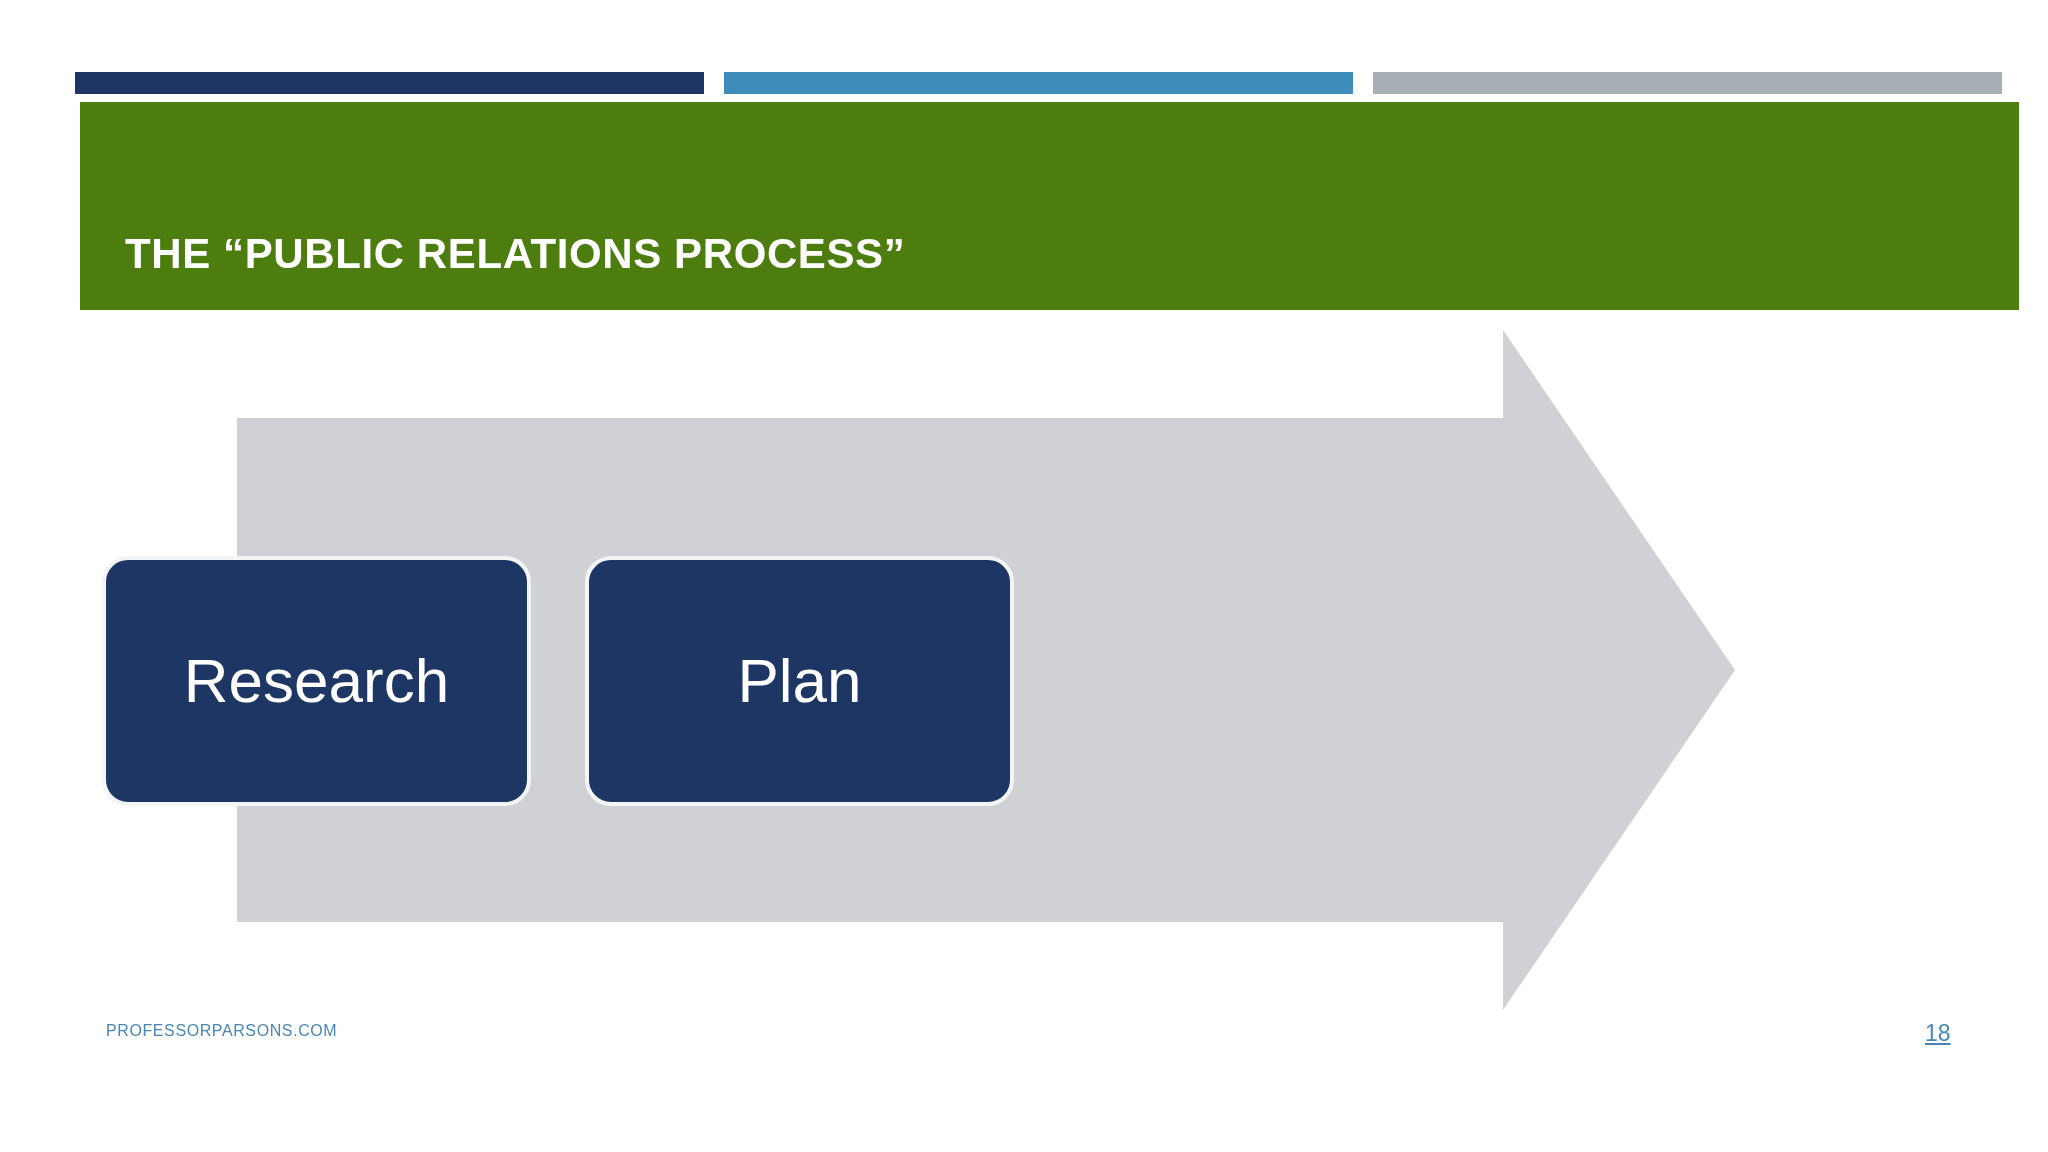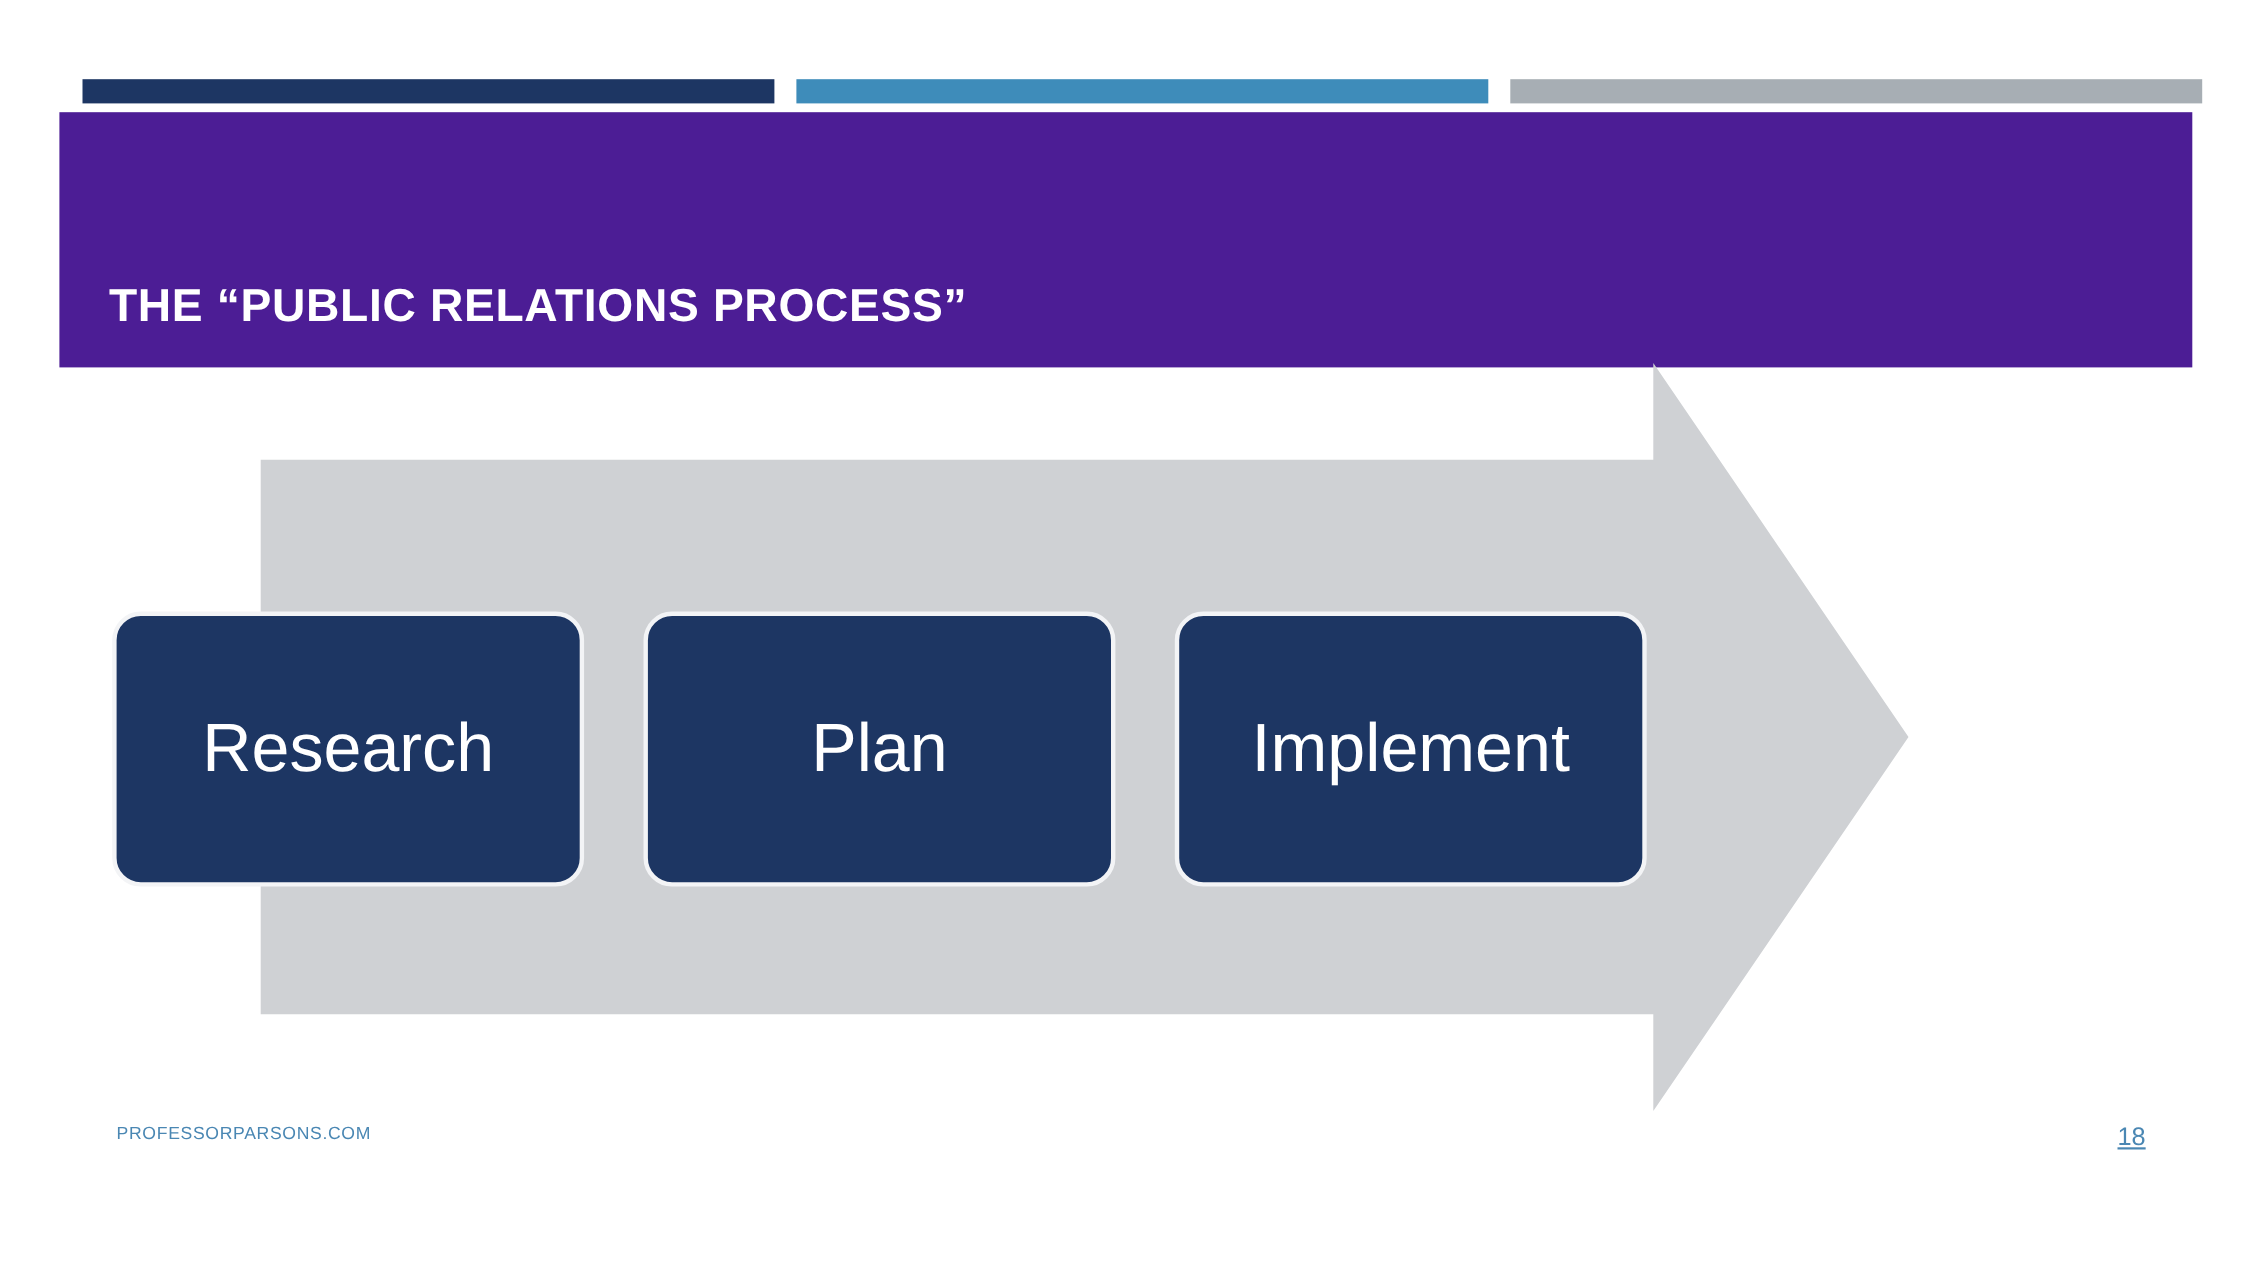--- a/index.html
+++ b/index.html
@@ -26,25 +26,25 @@
     top: 72px;
     height: 22px;
   }
   .topbar-navy  { left: 75px;   width: 629px;  background: #1d3663; }
   .topbar-blue  { left: 724px;  width: 629px;  background: #3e8cba; }
   .topbar-gray  { left: 1373px; width: 629px;  background: #a7aeb4; }
 
   
   #title-band {
     position: absolute;
-    left: 54px;
+    left: 80px;
     top: 102px;
     width: 1939px;
-    height: 232px;
-    background: #4c1d95;
+    height: 208px;
+    background: #4d7c0f;
   }
   #title-text {
     position: absolute;
     left: 45px;
     bottom: 32px;
     color: #ffffff;
     font-size: 42px;
     font-weight: bold;
     letter-spacing: 0.6px;
     white-space: nowrap;
@@ -134,23 +134,20 @@
     </svg>
 
     <div class="stage-box stage-box-1">
       <span class="stage-label">Plan</span>
     </div>
 
     <div class="stage-box stage-box-0">
       <span class="stage-label">Research</span>
     </div>
 
-    <div class="stage-box stage-box-2">
-      <span class="stage-label">Implement</span>
-    </div>
 
 
   </div>
 
   <div id="footer-site">PROFESSORPARSONS.COM</div>
   <div id="footer-page">18</div>
 
 </div>
 
 </body></html>

